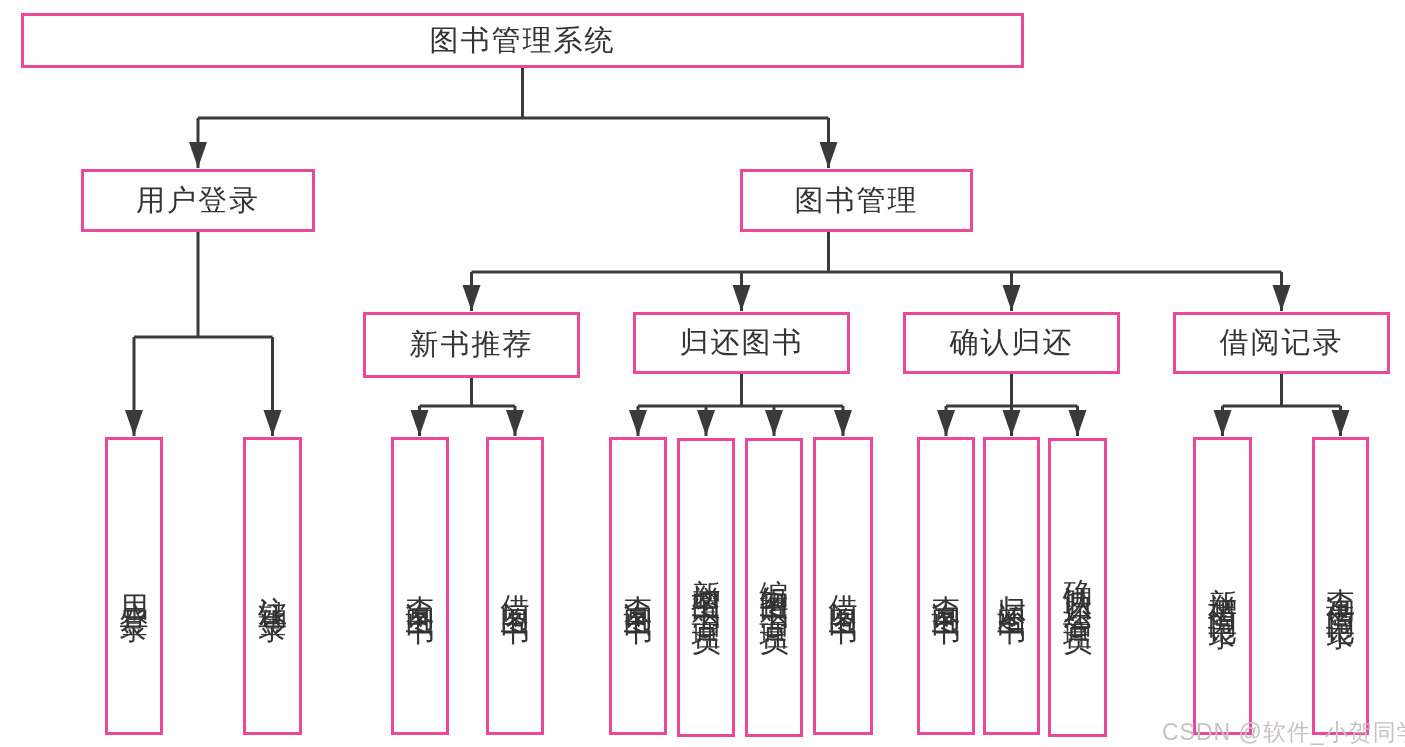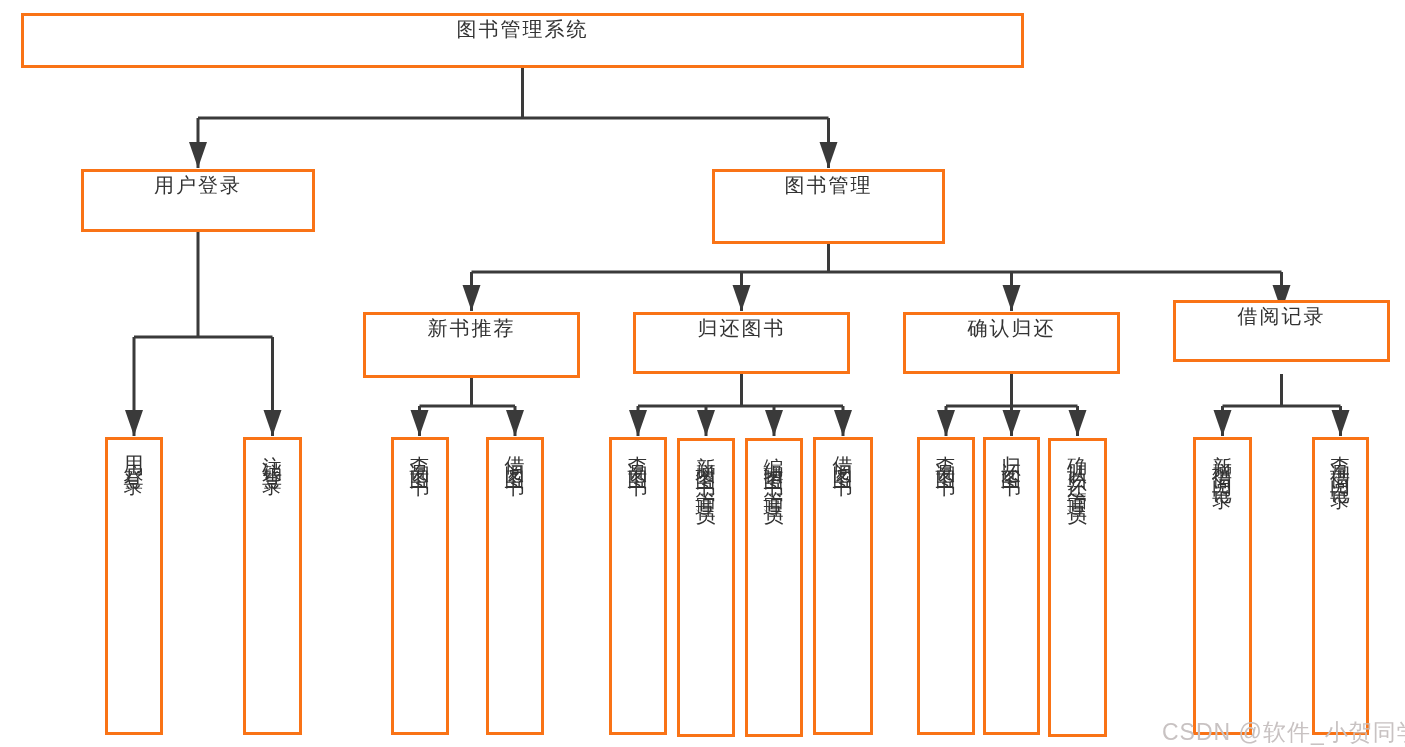--- a/index.html
+++ b/index.html
@@ -7,27 +7,27 @@
     position:relative;
     width:1405px;height:747px;
     background:#ffffff;
     overflow:hidden;
     font-family:"Liberation Sans","DejaVu Sans",sans-serif;
   }
   #wires{position:absolute;left:0;top:0;width:1405px;height:747px;}
   .box{
     position:absolute;
     box-sizing:border-box;
-    border:3px solid #f97316;
+    border:3px solid #ec4899;
     background:#ffffff;
     color:#333333;
     display:flex;
-    align-items:flex-start;
+    align-items:center;
     justify-content:center;
-    font-size:20px;
+    font-size:29px;
   }
   .box.h span{letter-spacing:2px;white-space:nowrap;}
   .box.v span{
     writing-mode:vertical-rl;
     text-orientation:upright;
     letter-spacing:7px;
     line-height:1;
     white-space:nowrap;
   }
   #watermark{
@@ -88,34 +88,34 @@
     </g>
   </svg>
 
   <div class="box h" style="left:21px;top:13px;width:1003px;height:55px">
     <span>图书管理系统</span>
   </div>
 
   <div class="box h" style="left:81px;top:169px;width:234px;height:63px">
     <span>用户登录</span>
   </div>
-  <div class="box h" style="left:712px;top:169px;width:233px;height:75px">
+  <div class="box h" style="left:740px;top:169px;width:233px;height:63px">
     <span>图书管理</span>
   </div>
 
   <div class="box h" style="left:363px;top:312px;width:217px;height:66px">
     <span>新书推荐</span>
   </div>
   <div class="box h" style="left:633px;top:312px;width:217px;height:62px">
     <span>归还图书</span>
   </div>
   <div class="box h" style="left:903px;top:312px;width:217px;height:62px">
     <span>确认归还</span>
   </div>
-  <div class="box h" style="left:1173px;top:300px;width:217px;height:62px">
+  <div class="box h" style="left:1173px;top:312px;width:217px;height:62px">
     <span>借阅记录</span>
   </div>
 
   <div class="box v" style="left:105px;top:437px;width:58px;height:298px">
     <span>用户登录</span>
   </div>
   <div class="box v" style="left:243px;top:437px;width:59px;height:298px">
     <span>注销登录</span>
   </div>
 

